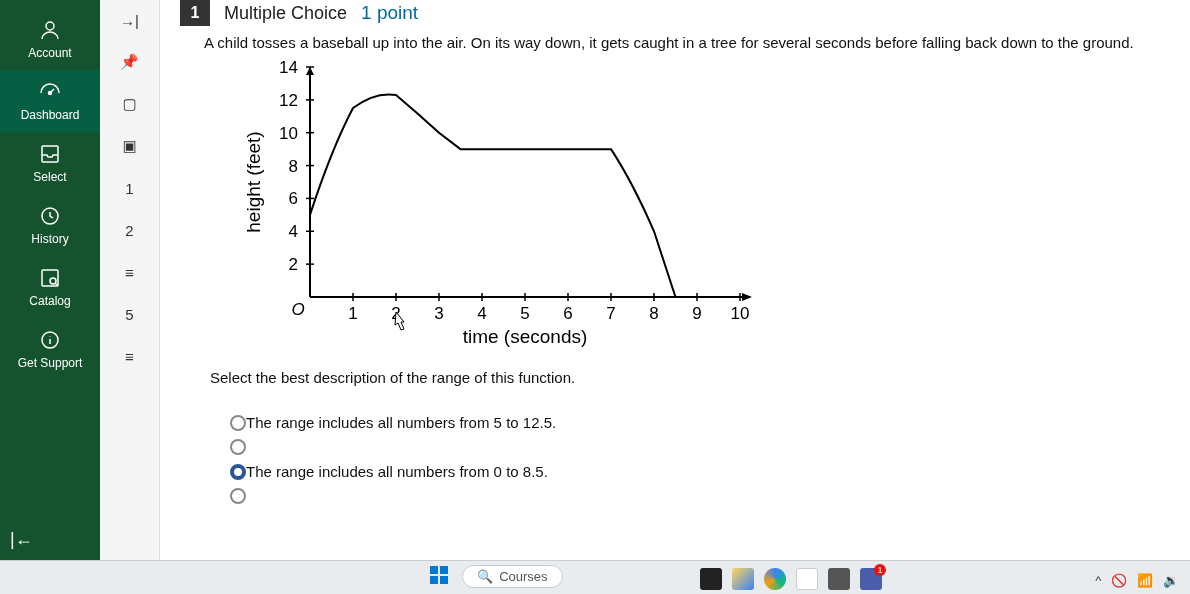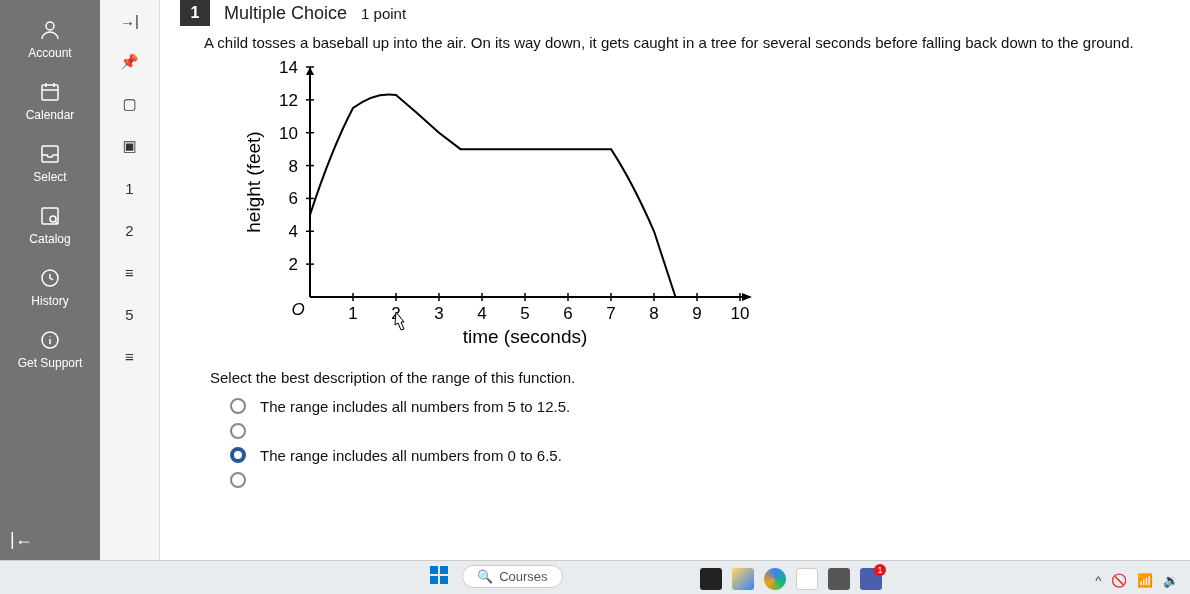--- a/index.html
+++ b/index.html
@@ -1,33 +1,33 @@
 <!DOCTYPE html>
 <html><head>
 <meta charset="utf-8">
 <style>
 *{margin:0;padding:0;box-sizing:border-box;font-family:Arial,sans-serif}
 body{width:1190px;height:594px;overflow:hidden;background:#fff;position:relative}
-.sidebar{position:absolute;left:0;top:0;width:100px;height:560px;background:#737373;color:#fff;display:flex;flex-direction:column;align-items:center;padding-top:8px}
+.sidebar{position:absolute;left:0;top:0;width:100px;height:560px;background:#14532d;color:#fff;display:flex;flex-direction:column;align-items:center;padding-top:8px}
 .sidebar-item{width:100%;display:flex;flex-direction:column;align-items:center;padding:10px 0;font-size:12px;cursor:pointer}
 .sidebar-item.active{background:#065f42}
 .sidebar-icon{width:24px;height:24px;margin-bottom:4px;display:flex;align-items:center;justify-content:center}
 .collapse-btn{position:absolute;bottom:10px;left:10px;color:#fff;font-size:18px}
 .toolbar{position:absolute;left:100px;top:0;width:60px;height:560px;background:#f5f5f5;border-right:1px solid #ddd;display:flex;flex-direction:column;align-items:center;padding-top:8px;gap:18px;font-size:14px;color:#333}
 .toolbar-item{width:30px;height:24px;display:flex;align-items:center;justify-content:center;cursor:pointer;font-size:15px}
 .content{position:absolute;left:160px;top:0;right:0;padding:0 20px}
 .q-header{display:flex;align-items:center;gap:14px;margin-bottom:8px}
 .q-num{background:#333;color:#fff;width:30px;height:26px;display:flex;align-items:center;justify-content:center;font-weight:bold}
 .q-type{font-size:18px;color:#222}
-.q-points{font-size:15px;color:#0f172a}
+.q-points{font-size:19px;color:#0369a1}
 .q-prompt{font-size:15px;color:#111;margin-left:24px;margin-bottom:6px}
 .chart-area{margin-left:60px;margin-bottom:8px}
-.instruction{font-size:15px;color:#111;margin-left:30px;margin-bottom:8px}
+.instruction{font-size:15px;color:#111;margin-left:30px;margin-bottom:24px}
 .options{margin-left:50px}
-.option{display:flex;gap:14px;padding:4px 0;font-size:15px;color:#111;cursor:pointer}
+.option{display:flex;align-items:center;padding:4px 0;font-size:15px;color:#111;cursor:pointer}
 .radio{width:16px;height:16px;border:2px solid #888;border-radius:50%;display:inline-block;position:relative}
 .radio.selected{border:4px solid #2a5599}
 .radio.selected::after{content:'';position:absolute;left:1px;top:1px;width:6px;height:6px;background:#fff;border-radius:50%}
 .taskbar{position:absolute;bottom:0;left:0;right:0;height:34px;background:#e8ecef;border-top:1px solid #ccc;display:flex;align-items:center;justify-content:center;gap:10px}
 .search-box{display:flex;align-items:center;gap:6px;background:#fff;border:1px solid #ccc;border-radius:16px;padding:3px 14px;font-size:13px;color:#555}
 .tray{position:absolute;right:10px;bottom:6px;display:flex;gap:10px;font-size:13px;color:#444;align-items:center}
 .task-icons-left{position:absolute;left:430px;bottom:6px;display:flex;gap:14px;align-items:center}
 .task-icons-right{position:absolute;left:700px;bottom:4px;display:flex;gap:10px;align-items:center}
 .ticon{width:22px;height:22px;border-radius:3px}
 svg text{font-family:Arial;fill:#000}
@@ -38,58 +38,57 @@
 <div class="sidebar">
   <div class="sidebar-item">
     <span class="sidebar-icon">
         <svg width="24" height="24" viewBox="0 0 24 24" fill="none" stroke="#fff" stroke-width="1.5">
           <circle cx="12" cy="8" r="4"></circle>
           <path d="M4 21c0-4 4-7 8-7s8 3 8 7"></path>
         </svg>
       </span>
     <span>Account</span>
   </div>
-  <div class="sidebar-item">
-    <span class="sidebar-icon">
-        <svg width="24" height="24" viewBox="0 0 24 24" fill="none" stroke="#fff" stroke-width="1.5">
-          <rect x="4" y="5" width="16" height="15" rx="1"></rect>
-          <line x1="4" y1="10" x2="20" y2="10"></line>
-          <line x1="8" y1="3" x2="8" y2="7"></line>
-          <line x1="16" y1="3" x2="16" y2="7"></line>
-        </svg>
-      </span>
-    <span>Calendar</span>
+  <div class="sidebar-item active">
+    <span class="sidebar-icon">
+        <svg width="24" height="24" viewBox="0 0 24 24" fill="none" stroke="#fff" stroke-width="1.5">
+          <path d="M3 13a9 9 0 0118 0"></path>
+          <circle cx="12" cy="13" r="1.5" fill="#fff"></circle>
+          <path d="M12 13l4-4"></path>
+        </svg>
+      </span>
+    <span>Dashboard</span>
   </div>
   <div class="sidebar-item">
     <span class="sidebar-icon">
         <svg width="24" height="24" viewBox="0 0 24 24" fill="none" stroke="#fff" stroke-width="1.5">
           <rect x="4" y="4" width="16" height="16" rx="1"></rect>
           <path d="M4 13h5l1 2h4l1-2h5"></path>
         </svg>
       </span>
     <span>Select</span>
+  </div>
+  <div class="sidebar-item">
+    <span class="sidebar-icon">
+        <svg width="24" height="24" viewBox="0 0 24 24" fill="none" stroke="#fff" stroke-width="1.5">
+          <circle cx="12" cy="12" r="8"></circle>
+          <path d="M12 8v4l3 2"></path>
+        </svg>
+      </span>
+    <span>History</span>
   </div>
   <div class="sidebar-item">
     <span class="sidebar-icon">
         <svg width="24" height="24" viewBox="0 0 24 24" fill="none" stroke="#fff" stroke-width="1.5">
           <rect x="4" y="4" width="16" height="16" rx="1"></rect>
           <circle cx="15" cy="15" r="3"></circle>
           <line x1="17" y1="17" x2="20" y2="20"></line>
         </svg>
       </span>
     <span>Catalog</span>
-  </div>
-  <div class="sidebar-item">
-    <span class="sidebar-icon">
-        <svg width="24" height="24" viewBox="0 0 24 24" fill="none" stroke="#fff" stroke-width="1.5">
-          <circle cx="12" cy="12" r="8"></circle>
-          <path d="M12 8v4l3 2"></path>
-        </svg>
-      </span>
-    <span>History</span>
   </div>
   <div class="sidebar-item">
     <span class="sidebar-icon">
         <svg width="24" height="24" viewBox="0 0 24 24" fill="none" stroke="#fff" stroke-width="1.5">
           <circle cx="12" cy="12" r="8"></circle>
           <line x1="12" y1="8" x2="12" y2="8.5"></line>
           <line x1="12" y1="11" x2="12" y2="16"></line>
         </svg>
       </span>
     <span>Get Support</span>
@@ -170,21 +169,21 @@
   <div class="options">
     <div class="option">
         <span class="radio"></span>
         <span>The range includes all numbers from 5 to 12.5.</span>
       </div>
     <div class="option">
         <span class="radio"></span>
       </div>
     <div class="option">
         <span class="radio selected"></span>
-        <span>The range includes all numbers from 0 to 6.5.</span>
+        <span>The range includes all numbers from 0 to 8.5.</span>
       </div>
     <div class="option">
         <span class="radio"></span>
       </div>
   </div>
 </div>
 
 <div class="taskbar">
   <div class="task-icons-left">
     <span><svg width="18" height="18">

